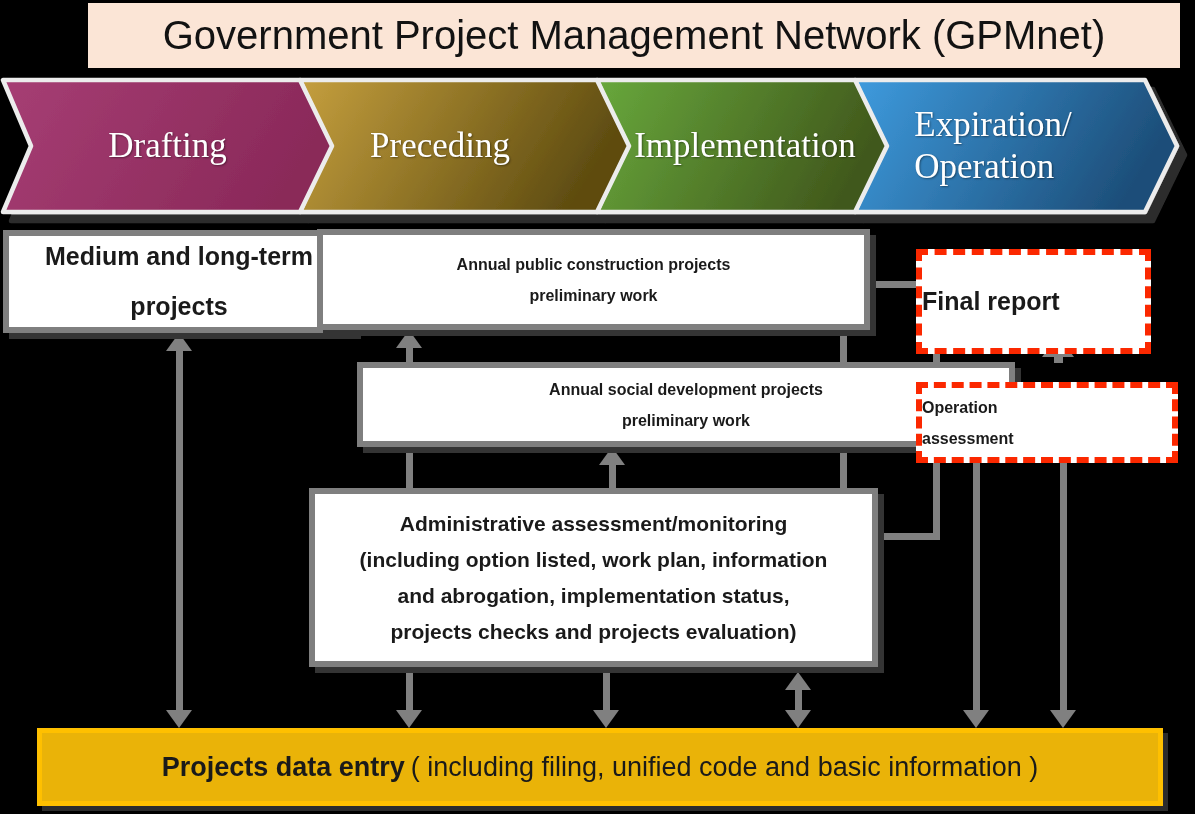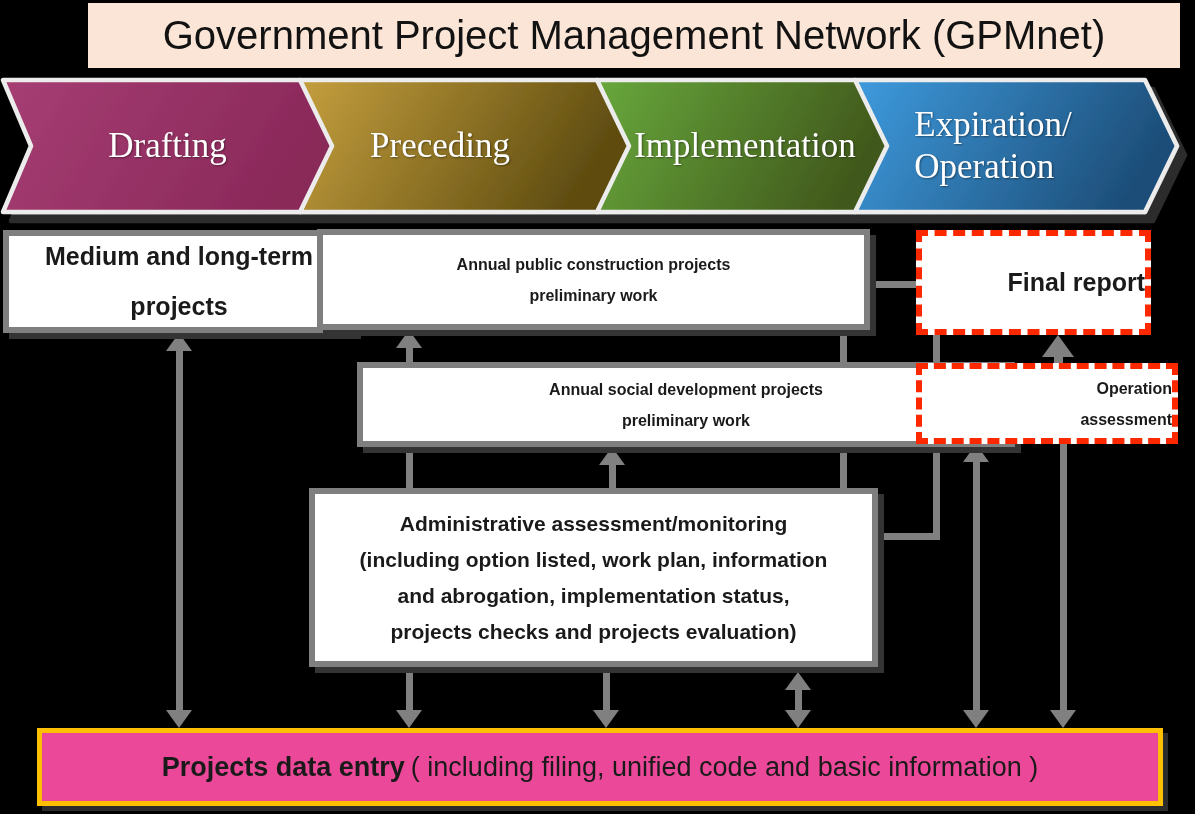--- a/index.html
+++ b/index.html
@@ -19,27 +19,27 @@
   .shaft{position:absolute;background:#808080;z-index:1;}
   .head{position:absolute;width:0;height:0;z-index:1;}
   .head.up{border-left:13.5px solid transparent;border-right:13.5px solid transparent;border-bottom:18px solid #808080;}
   .head.down{border-left:13.5px solid transparent;border-right:13.5px solid transparent;border-top:18px solid #808080;}
   .head.up.big{border-left:16px solid transparent;border-right:16px solid transparent;border-bottom:22px solid #808080;}
   
   .gbox{position:absolute;background:#fff;border:6px solid #7F7F7F;box-sizing:border-box;z-index:2;
     display:flex;flex-direction:column;align-items:center;justify-content:center;
     box-shadow:6px 6px 0 #343434;}
   .rbox{position:absolute;background:#fff;border:6px dashed #FB2800;box-sizing:border-box;z-index:2;
-    display:flex;flex-direction:column;align-items:flex-end;justify-content:center;}
+    display:flex;flex-direction:column;align-items:flex-start;justify-content:center;margin-top:19px;}
   .gbox .line,.rbox .line{display:block;text-align:center;white-space:nowrap;color:#1A1A1A;font-weight:bold;}
   .fs25 .line{font-size:25px;line-height:33px;}
   .fs24 .line{font-size:16px;line-height:31px;}
   .fs21 .line{font-size:21px;line-height:36px;}
   
-  .data-entry-bar{position:absolute;left:37px;top:728px;width:1126px;height:78px;background:#ec4899;
+  .data-entry-bar{position:absolute;left:37px;top:728px;width:1126px;height:78px;background:#eab308;
     border:5px solid #FFC000;box-sizing:border-box;z-index:2;display:flex;align-items:center;
     justify-content:center;box-shadow:5px 5px 0 #2c2c2c;}
   .data-entry-bar .t1{font-size:27px;font-weight:bold;color:#1A1A1A;white-space:nowrap;}
   .data-entry-bar .t2{font-size:27px;color:#1A1A1A;white-space:nowrap;margin-left:6px;}
 </style>
 </head>
 <body>
 
 <div id="stage">
 

